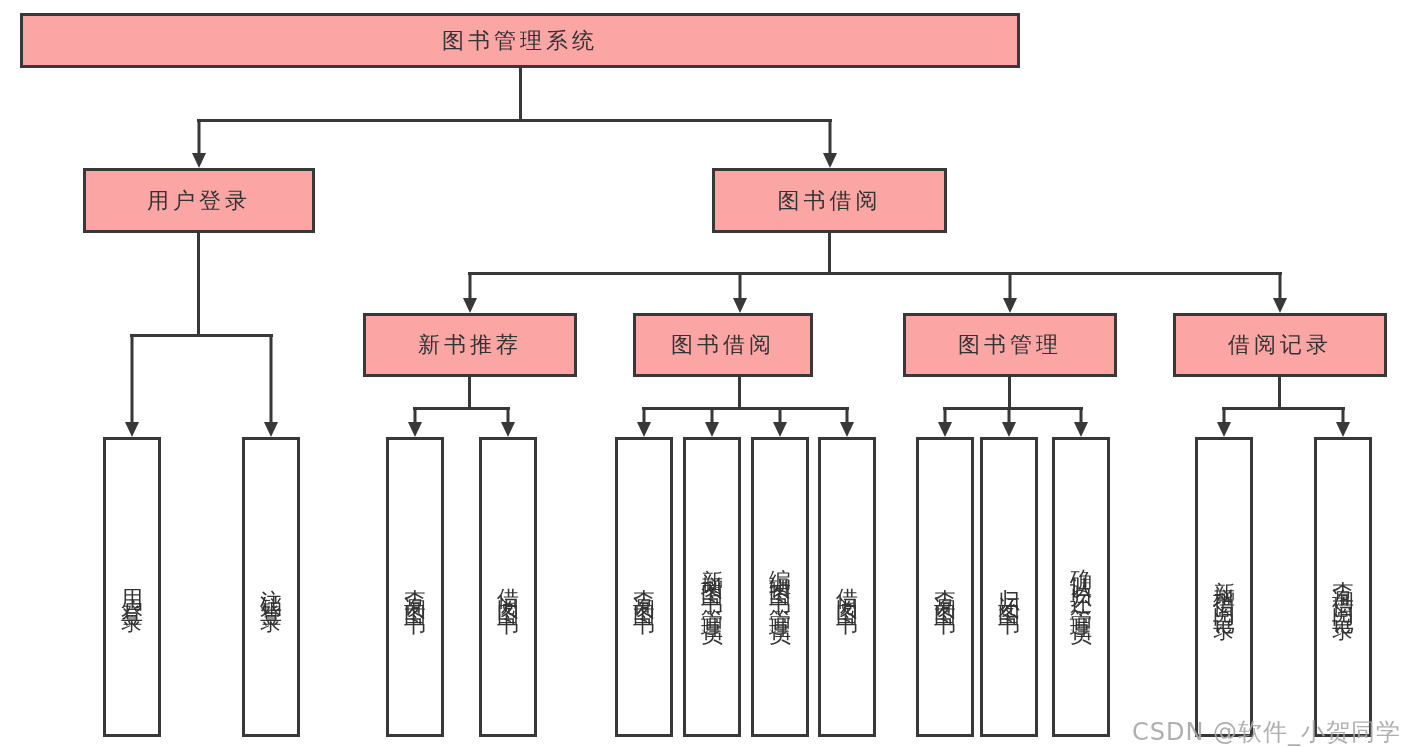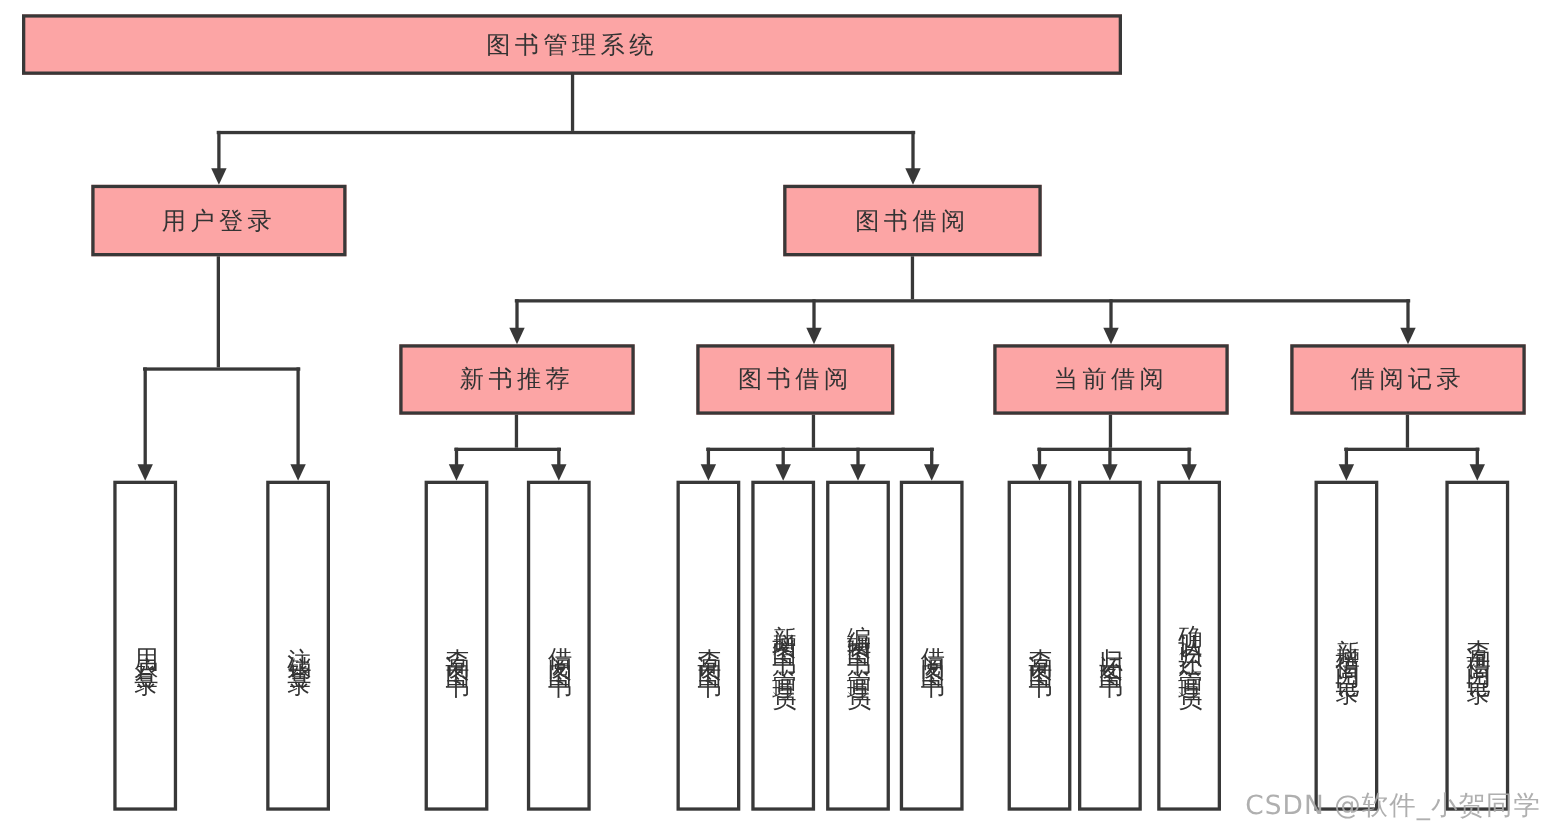--- a/index.html
+++ b/index.html
@@ -84,21 +84,21 @@
   <div class="arrow" style="left:1002px;top:272px;height:41px;"></div>
   <div class="arrow" style="left:1272px;top:272px;height:41px;"></div>
 
   <div class="hbox" style="left:363px;top:313px;width:214px;height:64px;">
     <span>新书推荐</span>
   </div>
   <div class="hbox" style="left:633px;top:313px;width:180px;height:64px;">
     <span>图书借阅</span>
   </div>
   <div class="hbox" style="left:903px;top:313px;width:214px;height:64px;">
-    <span>当前借阅</span>
+    <span>图书管理</span>
   </div>
   <div class="hbox" style="left:1173px;top:313px;width:214px;height:64px;">
     <span>借阅记录</span>
   </div>
 
   <div class="vline" style="left:468px;top:377px;height:30px;"></div>
   <div class="hline" style="left:413px;top:407px;width:97px;"></div>
   <div class="arrow" style="left:407px;top:407px;height:30px;"></div>
   <div class="arrow" style="left:500px;top:407px;height:30px;"></div>
 

